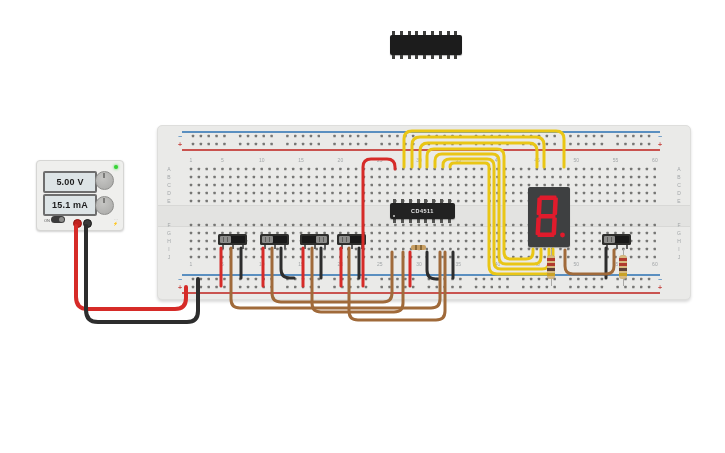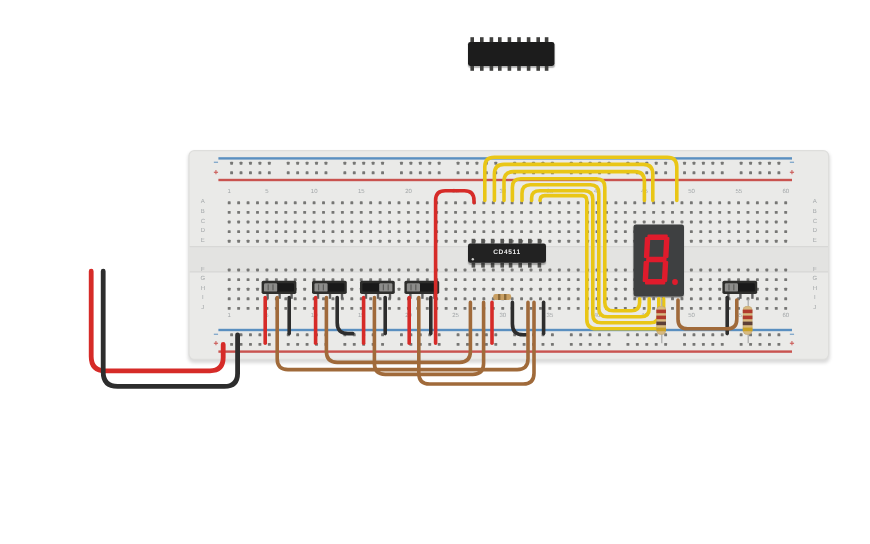--- a/index.html
+++ b/index.html
@@ -77,20 +77,32 @@
         <div class="pin" style="left: 41px; top: 20px; background: rgb(63, 63, 61);"></div>
         <div class="pin" style="left: 48.8px; top: -4px; background: rgb(63, 63, 61);"></div>
         <div class="pin" style="left: 48.8px; top: 20px; background: rgb(63, 63, 61);"></div>
         <div class="pin" style="left: 56.6px; top: -4px; background: rgb(63, 63, 61);"></div>
         <div class="pin" style="left: 56.6px; top: 20px; background: rgb(63, 63, 61);"></div>
         <div class="pin" style="left: 64.4px; top: -4px; background: rgb(63, 63, 61);"></div>
         <div class="pin" style="left: 64.4px; top: 20px; background: rgb(63, 63, 61);"></div>
       </div>
   </div>
 
+  <div class="psu">
+    <div class="psu-screen" style="top:10px">5.00 V</div>
+    <div class="psu-screen" style="top:33px">15.1 mA</div>
+    <div class="psu-knob" style="top:10px"></div>
+    <div class="psu-knob" style="top:35px"></div>
+    <div class="psu-led"></div>
+    <div class="psu-on">ON</div>
+    <div class="psu-toggle"></div>
+    <div class="psu-term" style="left:36px;background:#c0231f;border:1.5px solid #8e120f;"></div>
+    <div class="psu-term" style="left:46px;background:#3a3a3a;border:1.5px solid #191919;"></div>
+    <div class="psu-brand">⋯<br>⚡</div>
+  </div>
 
   <div class="board">
     <div class="rail-line" style="top: 5px; background: rgb(90, 143, 192);"></div>
     <div class="rail-line" style="top: 23px; background: rgb(201, 83, 79);"></div>
     <div class="rail-line" style="top: 148px; background: rgb(90, 143, 192);"></div>
     <div class="rail-line" style="top: 166px; background: rgb(201, 83, 79);"></div>
     <div class="channel"></div>
     <svg class="holes" id="holes-svg" width="532" height="173">
         <rect x="31.8" y="41.8" width="2.4" height="2.4" rx="0.5" fill="#767674"></rect>
         <rect x="31.8" y="49.8" width="2.4" height="2.4" rx="0.5" fill="#767674"></rect>

